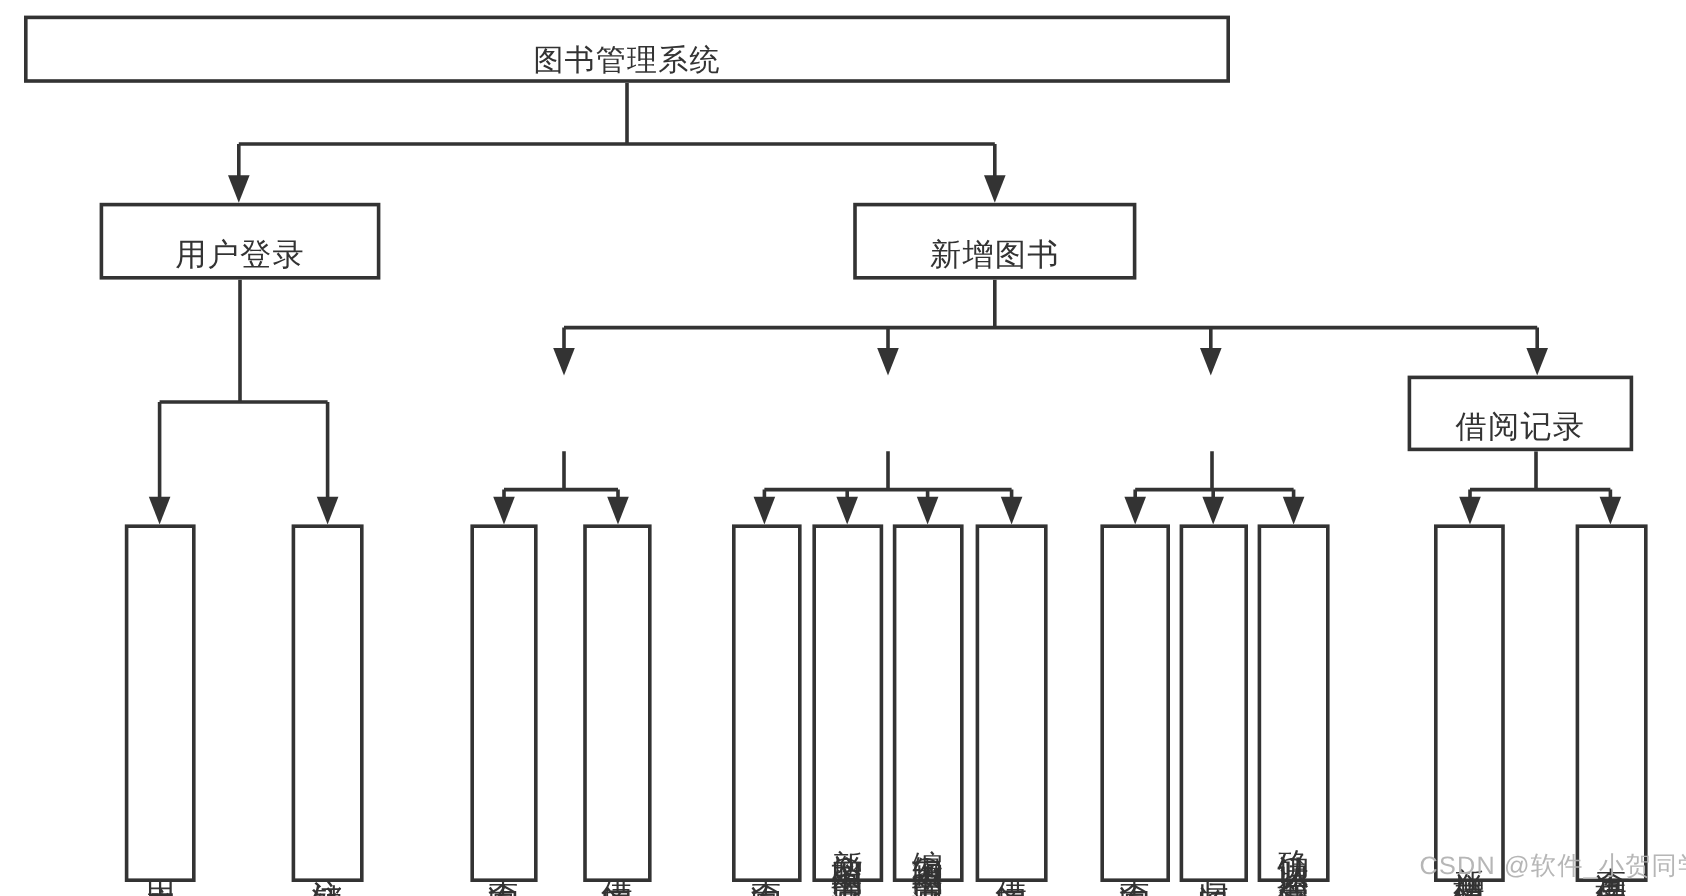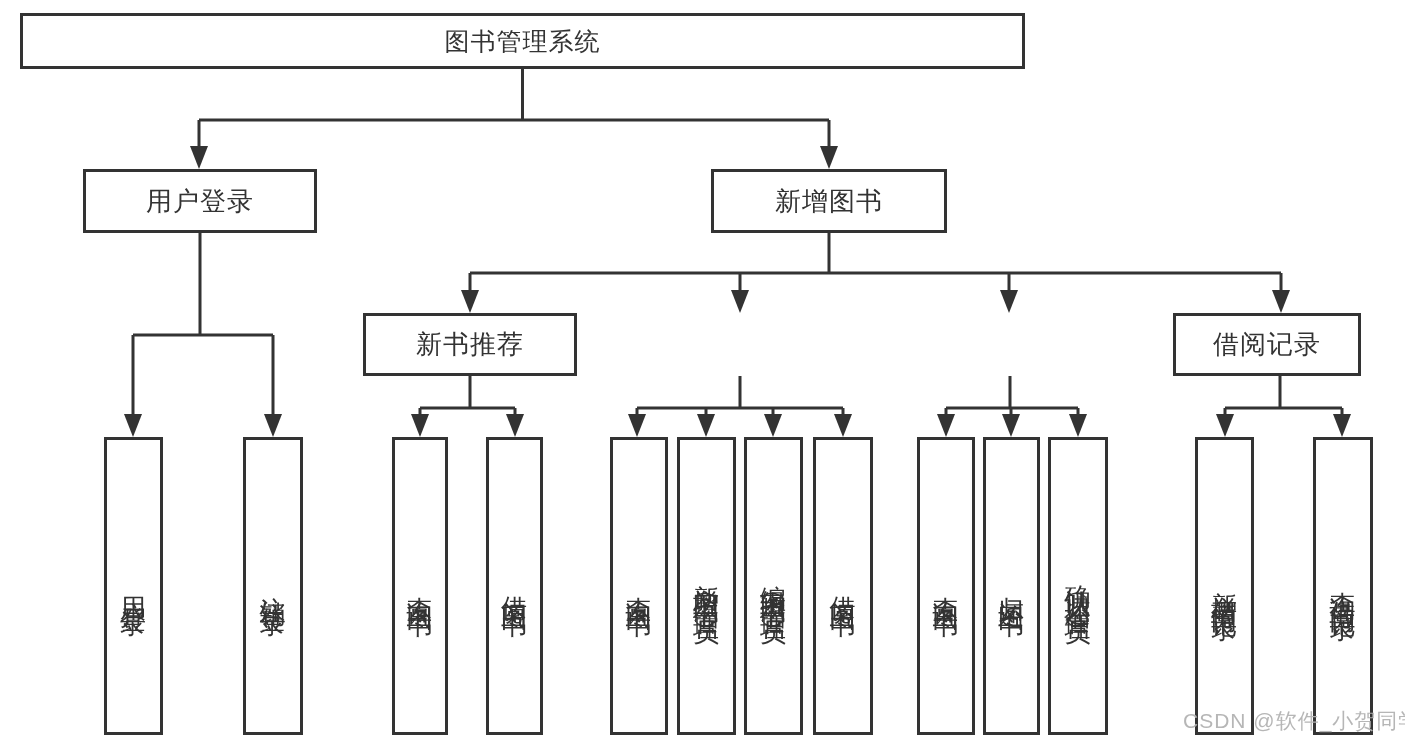--- a/index.html
+++ b/index.html
@@ -5,21 +5,21 @@
   html,body{margin:0;padding:0;background:#ffffff;}
   .canvas{
     position:relative;width:1405px;height:747px;background:#ffffff;overflow:hidden;
     font-family:"Liberation Sans",sans-serif;color:#333333;
   }
   svg.connectors{position:absolute;left:0;top:0;width:1405px;height:747px;z-index:1;}
   svg.connectors path{stroke:#333333;stroke-width:3;fill:none;}
   svg.connectors polygon{fill:#333333;stroke:none;}
   .node{
     position:absolute;box-sizing:border-box;border:3px solid #333333;background:#ffffff;
-    display:flex;align-items:center;justify-content:center;z-index:2;
+    display:flex;align-items:flex-end;justify-content:center;z-index:2;
   }
   .node.h{font-size:26px;letter-spacing:1px;white-space:nowrap;}
   .node.h.root{font-size:25px;}
   .node.v{top:437px;height:298px;}
   .node.v .vtext{
     writing-mode:vertical-rl;text-orientation:mixed;
     font-size:26px;letter-spacing:5px;line-height:1;
   }
   .watermark{
     position:absolute;left:1183px;top:707px;z-index:5;
@@ -65,23 +65,20 @@
     <span>图书管理系统</span>
   </div>
 
   <div class="node h" style="left:83px;top:169px;width:234px;height:64px">
     <span>用户登录</span>
   </div>
   <div class="node h" style="left:711px;top:169px;width:236px;height:64px">
     <span>新增图书</span>
   </div>
 
-  <div class="node h" style="left:363px;top:313px;width:214px;height:63px">
-    <span>新书推荐</span>
-  </div>
   <div class="node h" style="left:1173px;top:313px;width:188px;height:63px">
     <span>借阅记录</span>
   </div>
 
   <div class="node v" style="left:104px;width:59px">
     <span class="vtext">用户登录</span>
   </div>
   <div class="node v" style="left:243px;width:60px">
     <span class="vtext">注销登录</span>
   </div>

